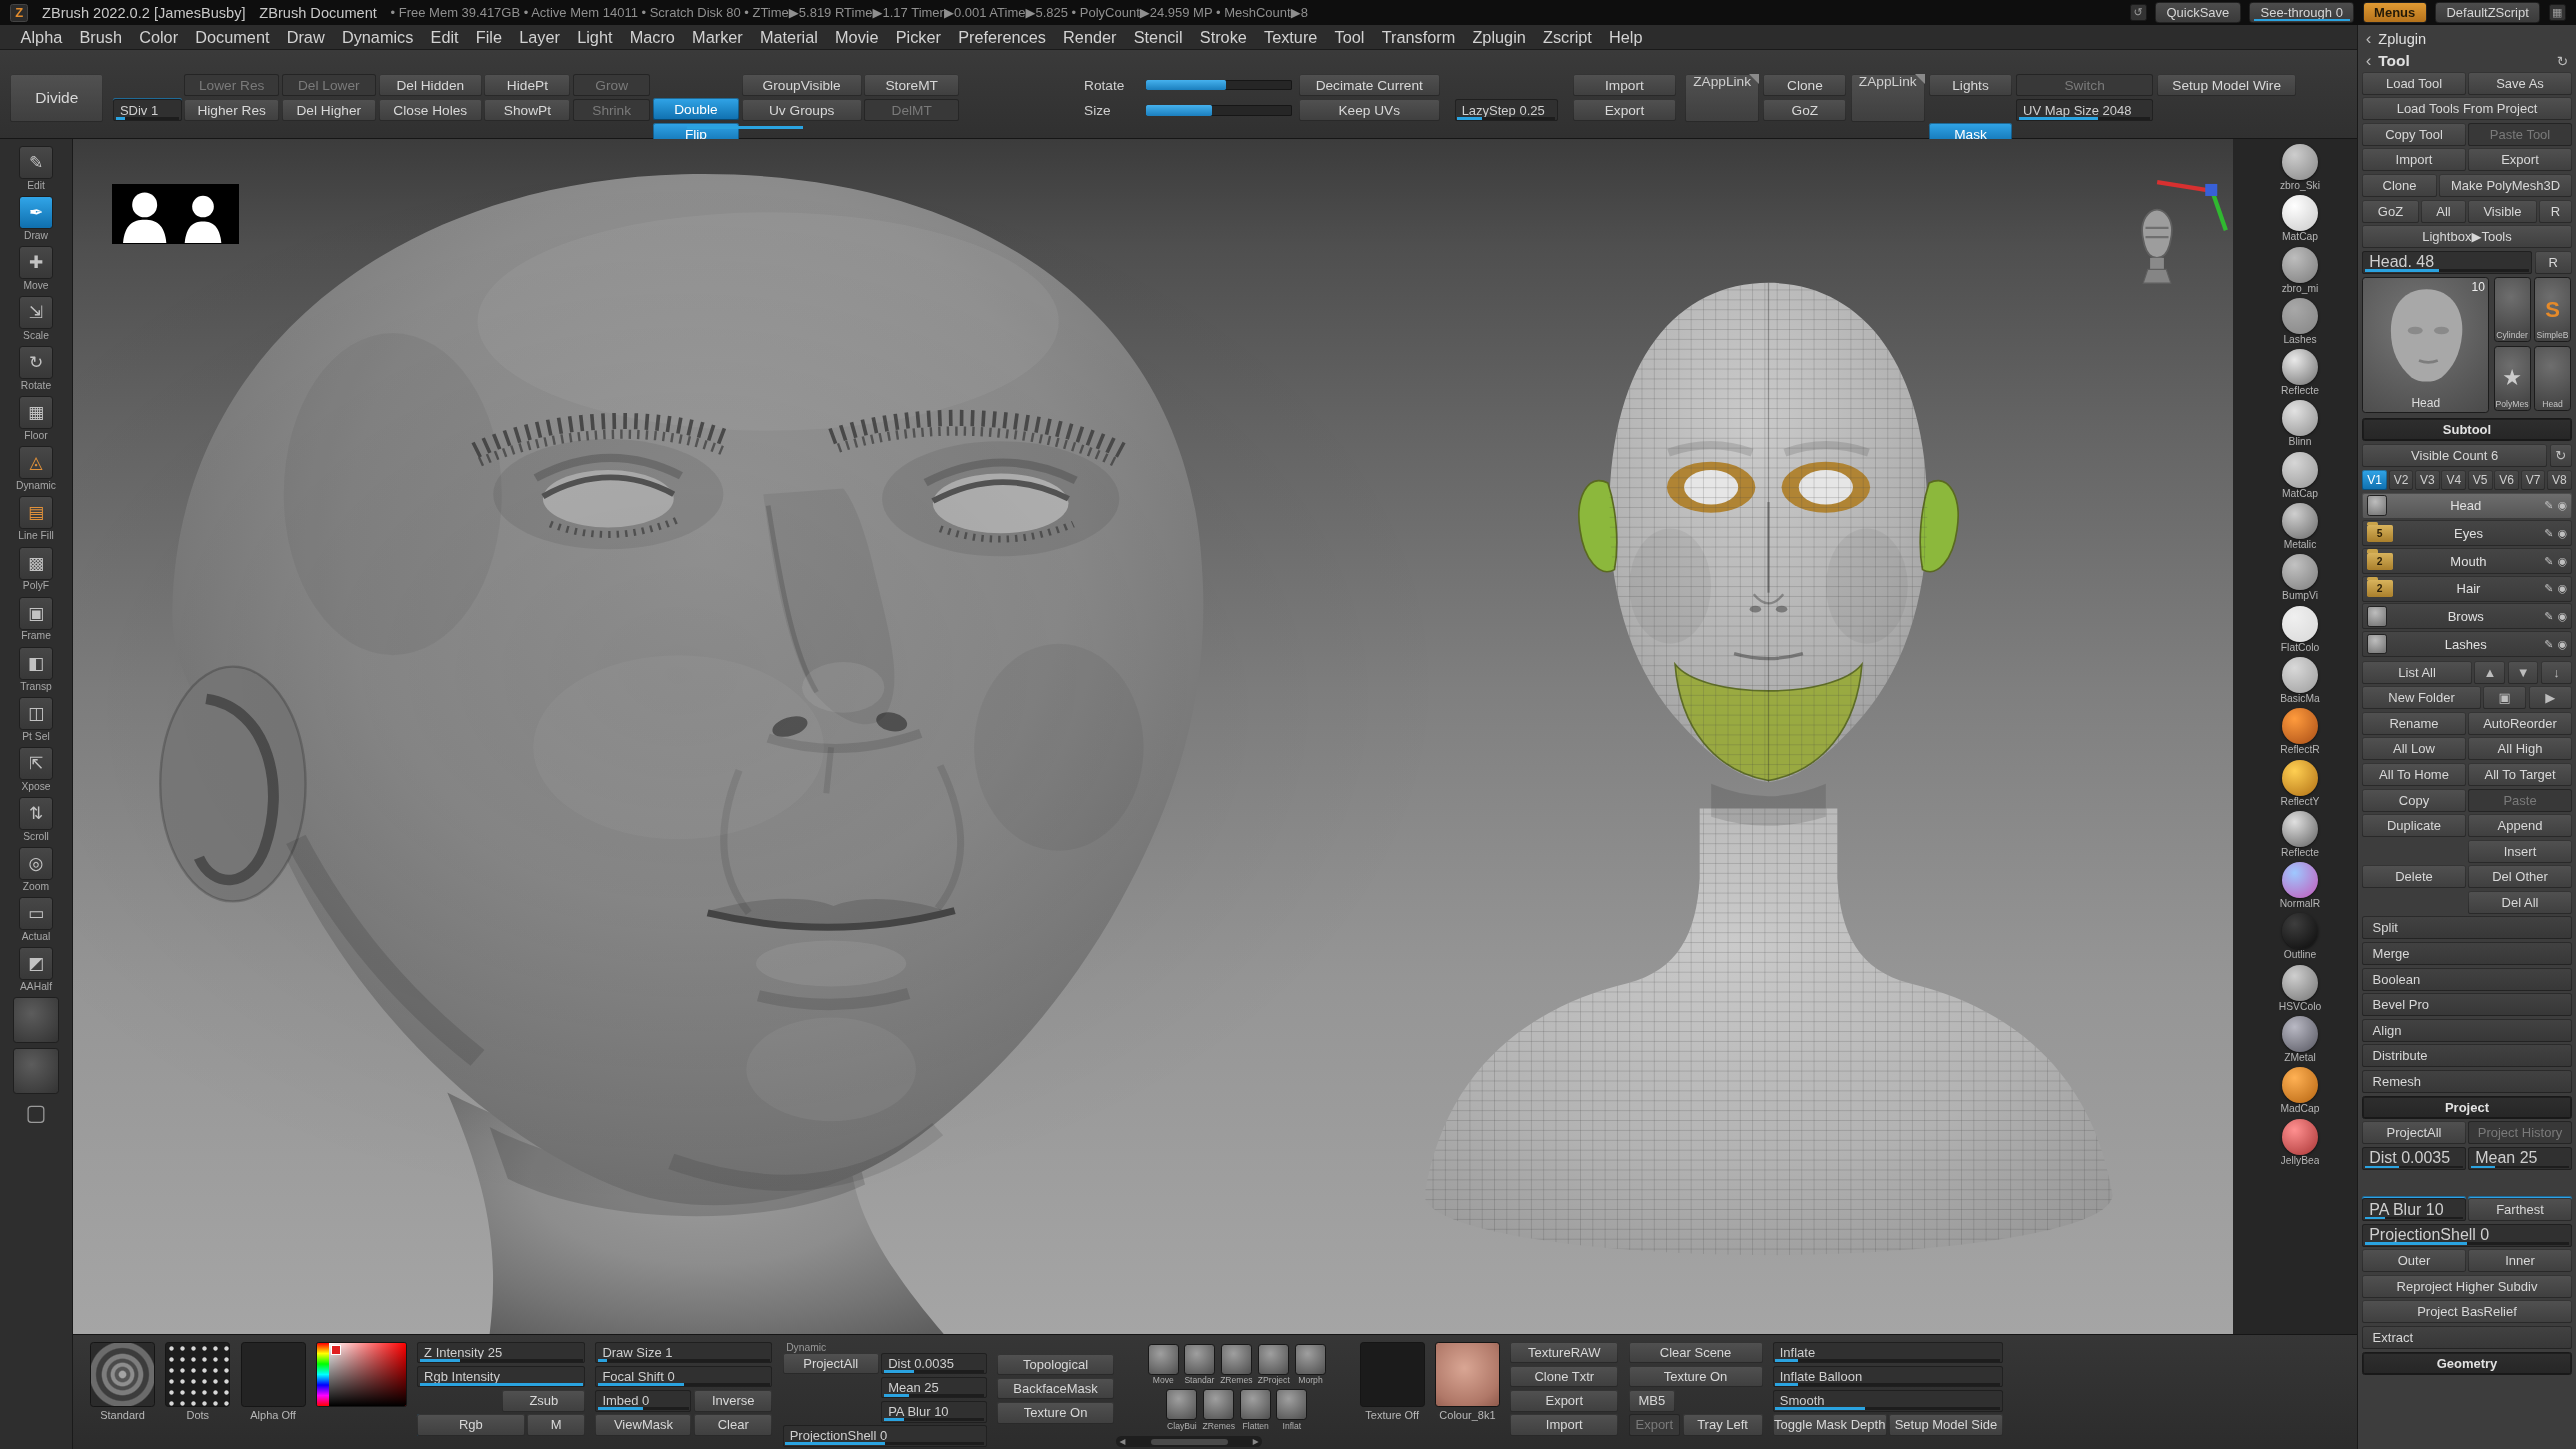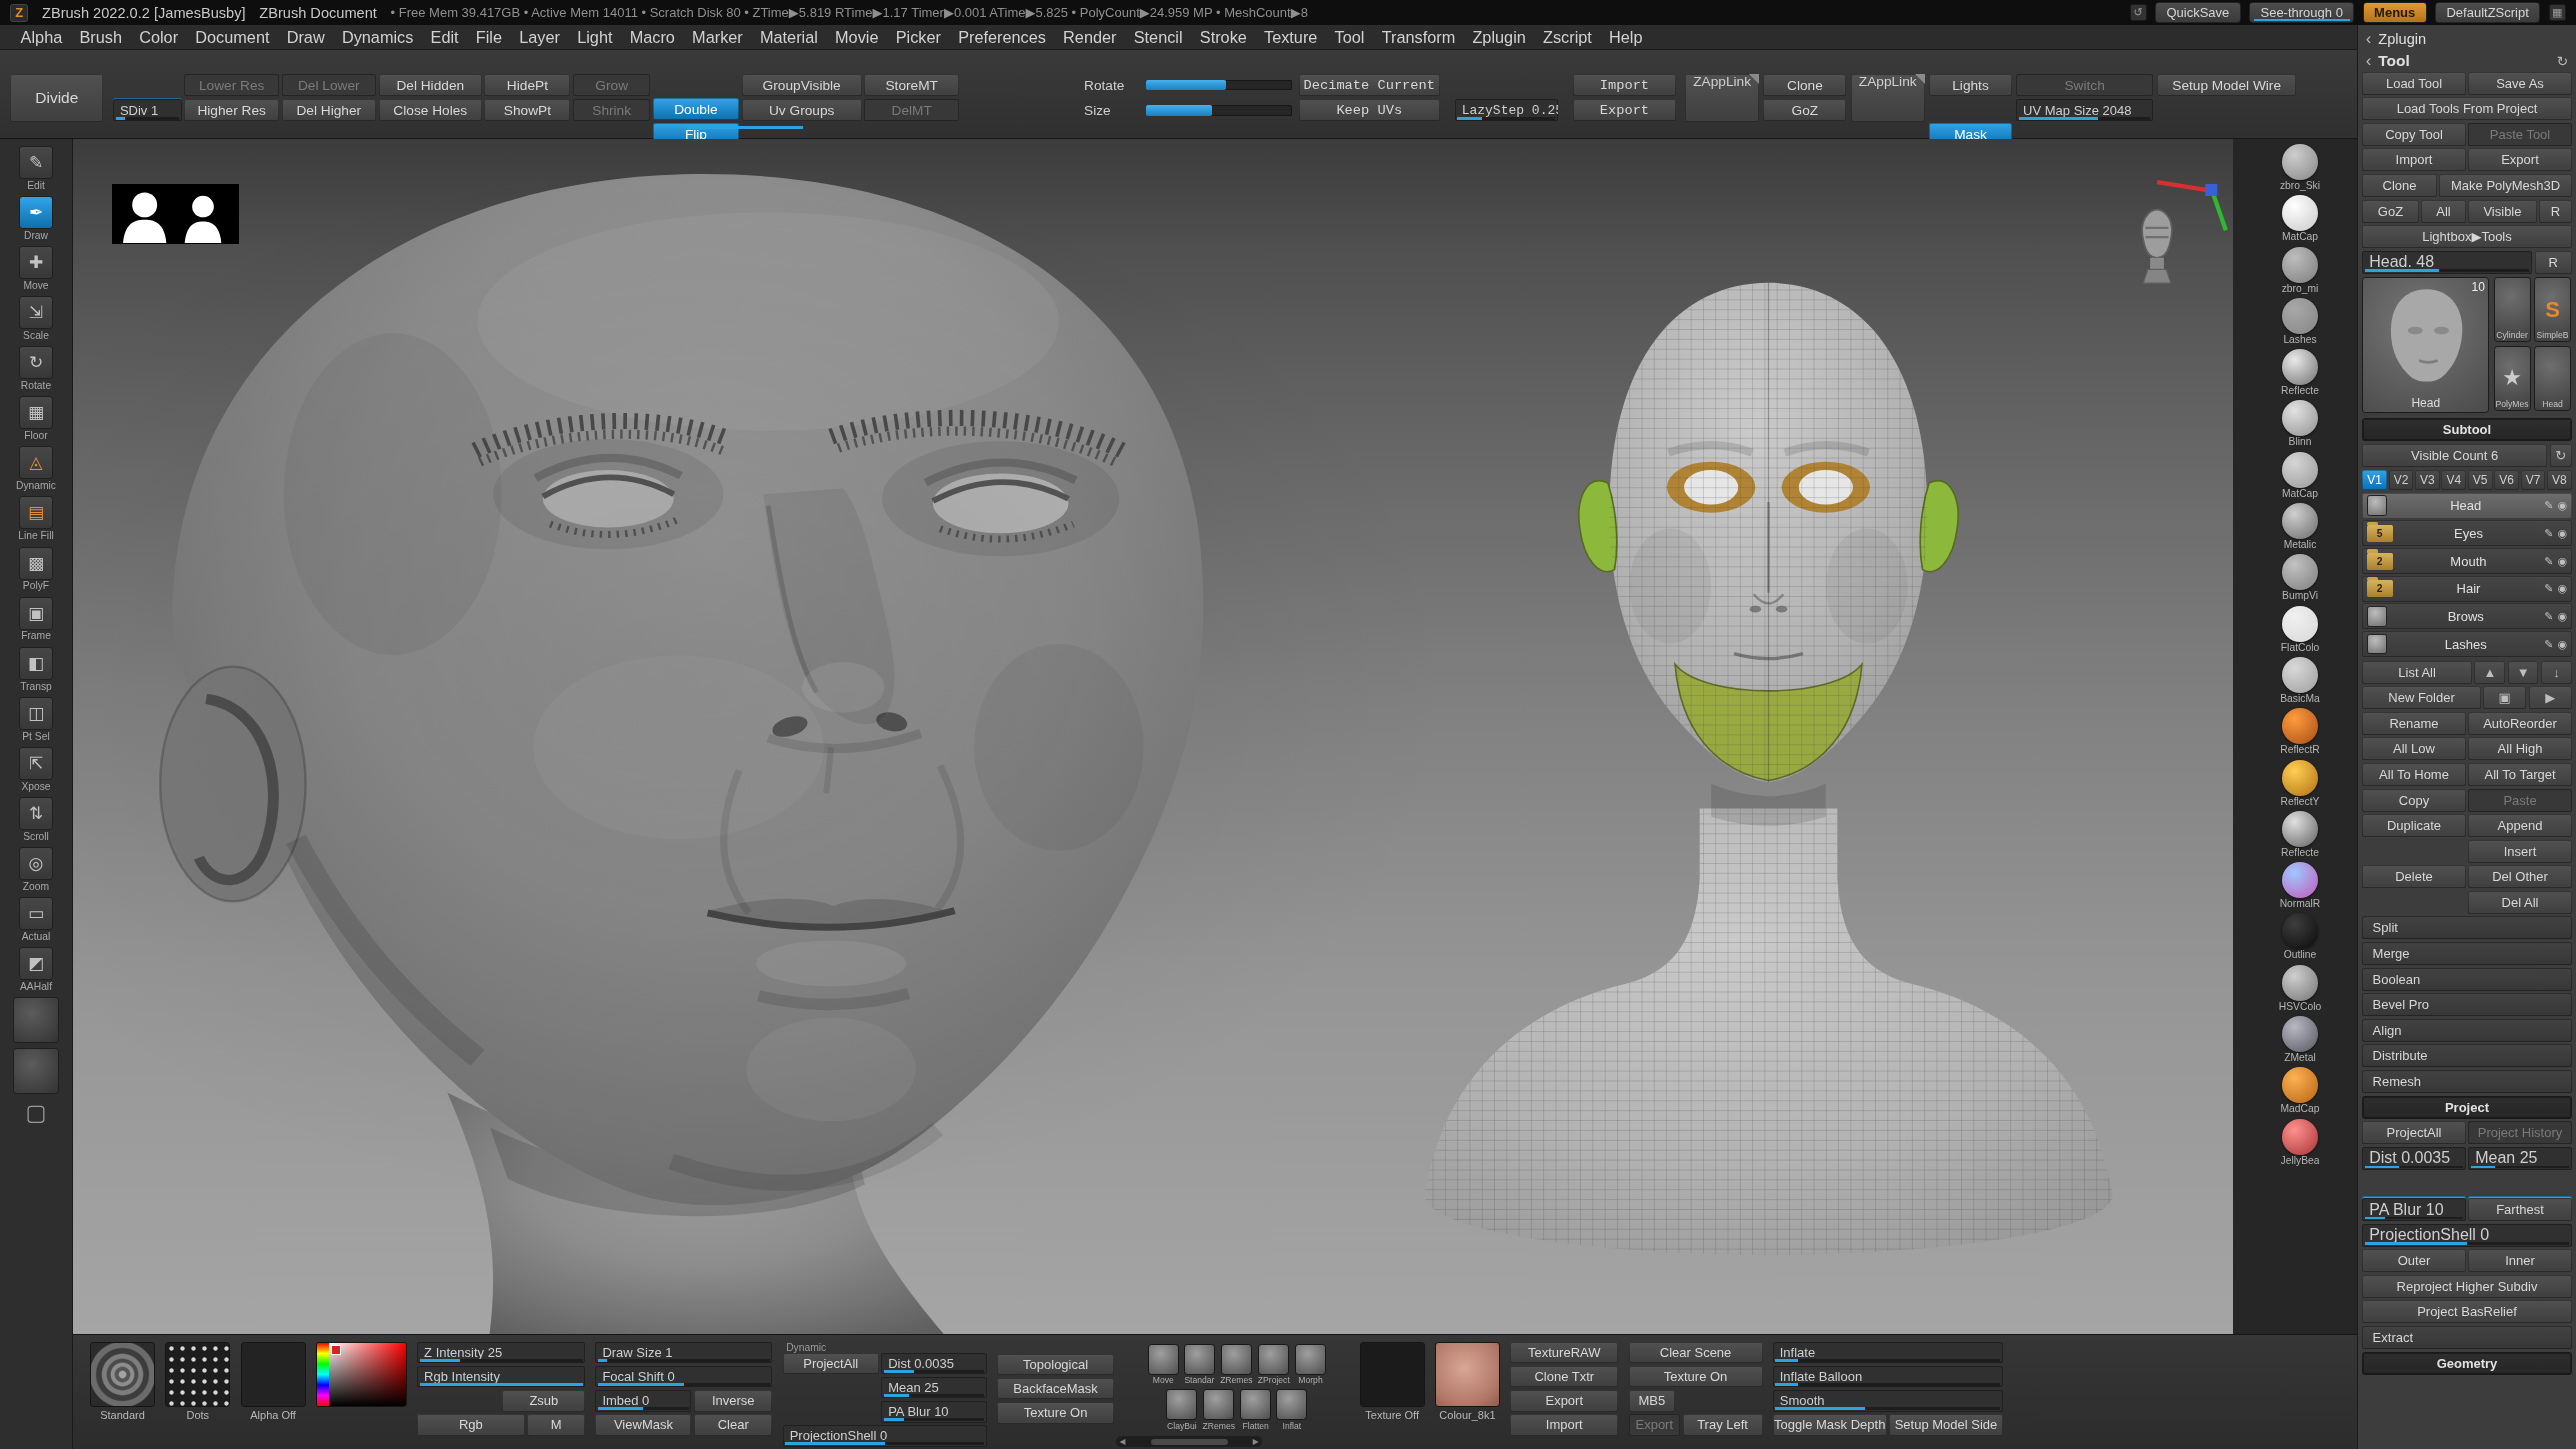--- a/index.html
+++ b/index.html
@@ -41,21 +41,21 @@
   #geom-rows .prow { height:22px; margin-bottom:3.4px; }
   .prow { display:flex; gap:2.6px; height:23px; margin-bottom:2.6px; }
   .prow .cell { height:100%; }
   #geom-progress { position:absolute; left:687px; top:76px; width:116px; height:3.4px; background:#2aa3e0; }
 
   #tb-mid { position:absolute; left:1084px; top:24px; width:592px; }
   .tmid-row { display:flex; align-items:center; gap:6.9px; height:22px; margin-bottom:3.4px; }
   .tlabel { width:55px; font-size:13.7px; color:#d0d0d0; }
   .ttrack { position:relative; width:146px; height:10.3px; background:#262626; border-radius:1.7px; box-shadow:inset 0 0 0 0.9px #161616; }
   .tfill { position:absolute; left:0; top:0; bottom:0; background:linear-gradient(#45b1ee,#1b7fbe); border-radius:1.7px; }
-  .tmid-btns { display:flex; gap:15px; flex:1; height:22px;font-family:Liberation Mono, monospace; }
+  .tmid-btns { display:flex; gap:15px; flex:1; height:22px; }
 
   #tb-right { position:absolute; left:1685px; top:24px; width:611px; display:flex; gap:4.3px; }
   .tb-tall { position:relative; width:77px; height:48px; display:flex; justify-content:center; background:linear-gradient(#515151,#3f3f3f); border-radius:2.6px; box-shadow:inset 0 0 0 0.9px rgba(0,0,0,.35); font-size:13.7px; }
   .tb-tall .fold { position:absolute; right:0; top:0; width:0; height:0; border-left:10.3px solid transparent; border-top:10.3px solid #8a8a8a; }
   .tb-colgr { display:flex; flex-direction:column; gap:3.4px; }
   .tb-colgr .prow { margin:0; height:22px; }
   .tb-colgr.w1 { width:86px; } .tb-colgr.w2 { width:86px; } .tb-colgr.w3 { width:142px; } .tb-colgr.w4 { width:144px; }
 
   
   #left-strip { position:absolute; left:0; top:139px; bottom:0; width:73px; background:#2e2e2e; border-right:0.9px solid #1a1a1a; display:flex; flex-direction:column; align-items:center; gap:5.2px; padding-top:6.9px; overflow:hidden; }

